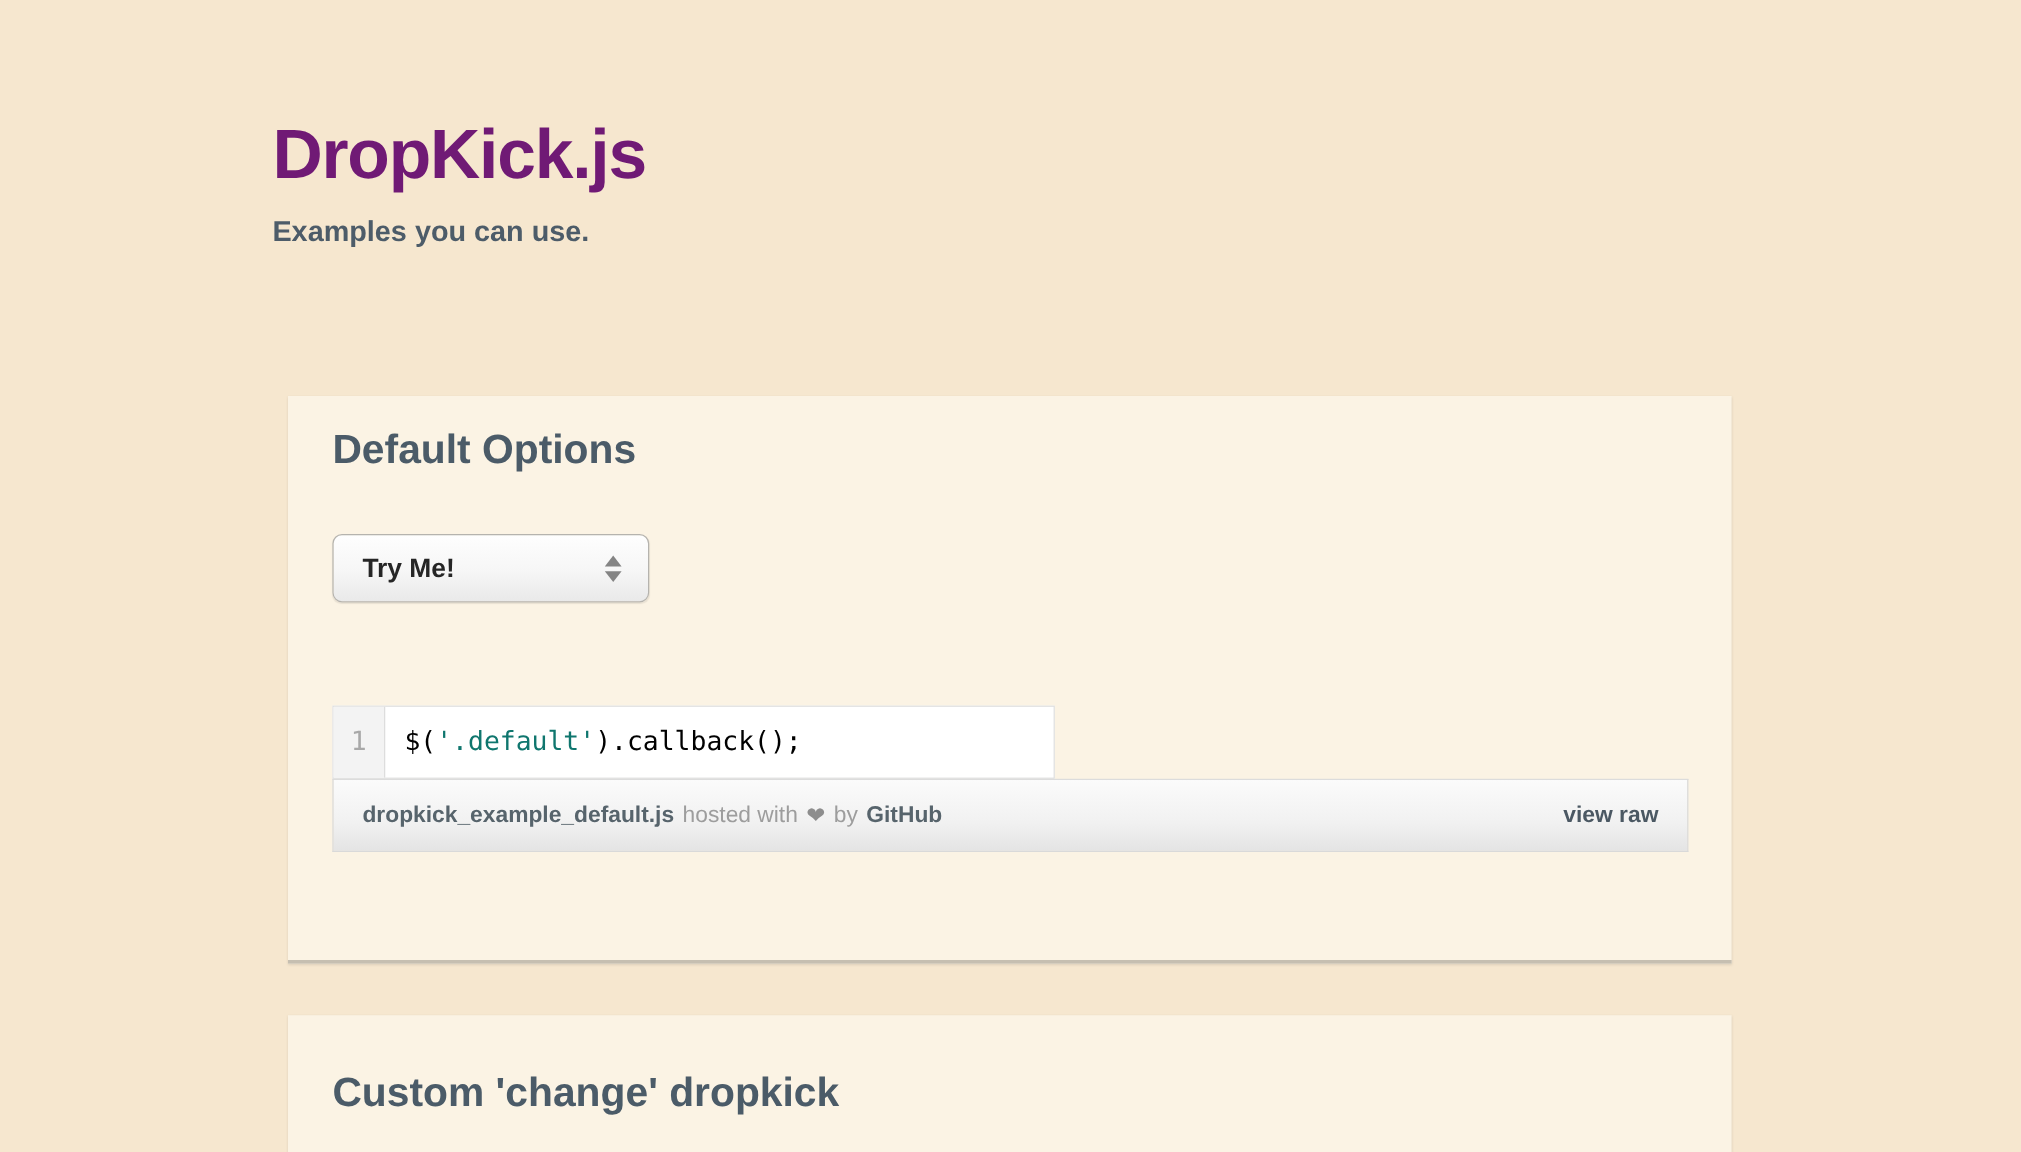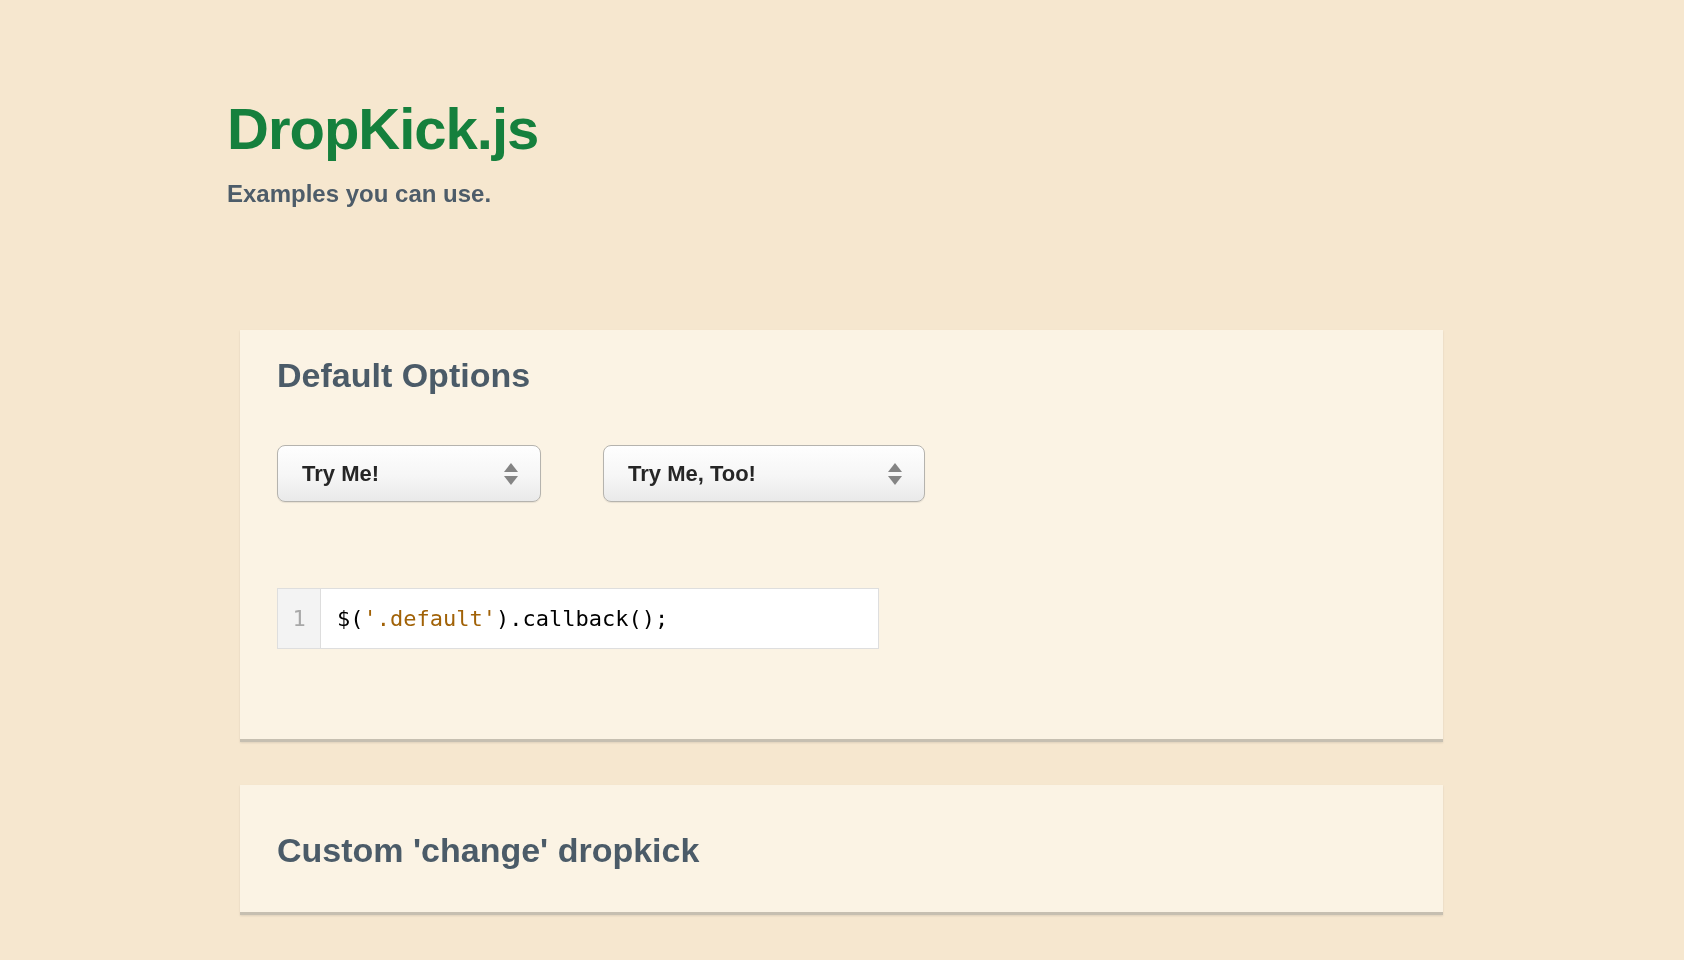--- a/index.html
+++ b/index.html
@@ -8,21 +8,21 @@
     background: #f6e7cf;
     font-family: "Liberation Sans", sans-serif;
     overflow: hidden;
     position: relative;
   }
   .page { padding-left: 227px; padding-top: 100px; }
 
   .page-title {
     font-size: 58px;
     font-weight: bold;
-    color: #15803d;
+    color: #701a75;
     letter-spacing: -1px;
     line-height: 1.0;
   }
   .page-subtitle {
     margin-top: 22px;
     font-size: 24px;
     font-weight: bold;
     color: #4d5c69;
   }
 
@@ -104,21 +104,21 @@
   }
   .gist-line {
     display: flex;
     align-items: center;
     padding-left: 16px;
     font-family: "DejaVu Sans Mono", monospace;
     font-size: 22px;
     color: #000000;
     white-space: pre;
   }
-  .code-string { color: #a16207; }
+  .code-string { color: #0f766e; }
 
   .gist-meta {
     width: 1130px;
     height: 61px;
     margin-top: 0;
     background: linear-gradient(to bottom, #fbfbfb 0%, #f1f1f1 60%, #e4e4e4 100%);
     border: 1px solid #d9d9d9;
     border-top: 1px solid #dcdcdc;
     display: flex;
     align-items: center;
@@ -154,33 +154,36 @@
     <h3 class="section-heading">Default Options</h3>
 
     <div class="dropdown-row">
       <div class="dk-dropdown w1">
         <span class="dk-label">Try Me!</span>
         <span class="updown">
           <span class="tri-up"></span>
           <span class="tri-down"></span>
         </span>
       </div>
-      <div class="dk-dropdown w2">
-        <span class="dk-label">Try Me, Too!</span>
-        <span class="updown">
-          <span class="tri-up"></span>
-          <span class="tri-down"></span>
-        </span>
-      </div>
     </div>
 
     <div class="gist">
       <div class="gist-code">
         <div class="gist-gutter">1</div>
         <div class="gist-line"><span>$(</span><span class="code-string">'.default'</span><span>).callback();</span></div>
+      </div>
+      <div class="gist-meta">
+        <span class="meta-left">
+          <a class="meta-link">dropkick_example_default.js</a>
+          <span>hosted with</span>
+          <span class="heart">❤</span>
+          <span>by</span>
+          <a class="meta-link">GitHub</a>
+        </span>
+        <a class="view-raw">view raw</a>
       </div>
     </div>
   </div>
 
   <div class="card second">
     <h3 class="section-heading">Custom 'change' dropkick</h3>
   </div>
 
 </div>
 

